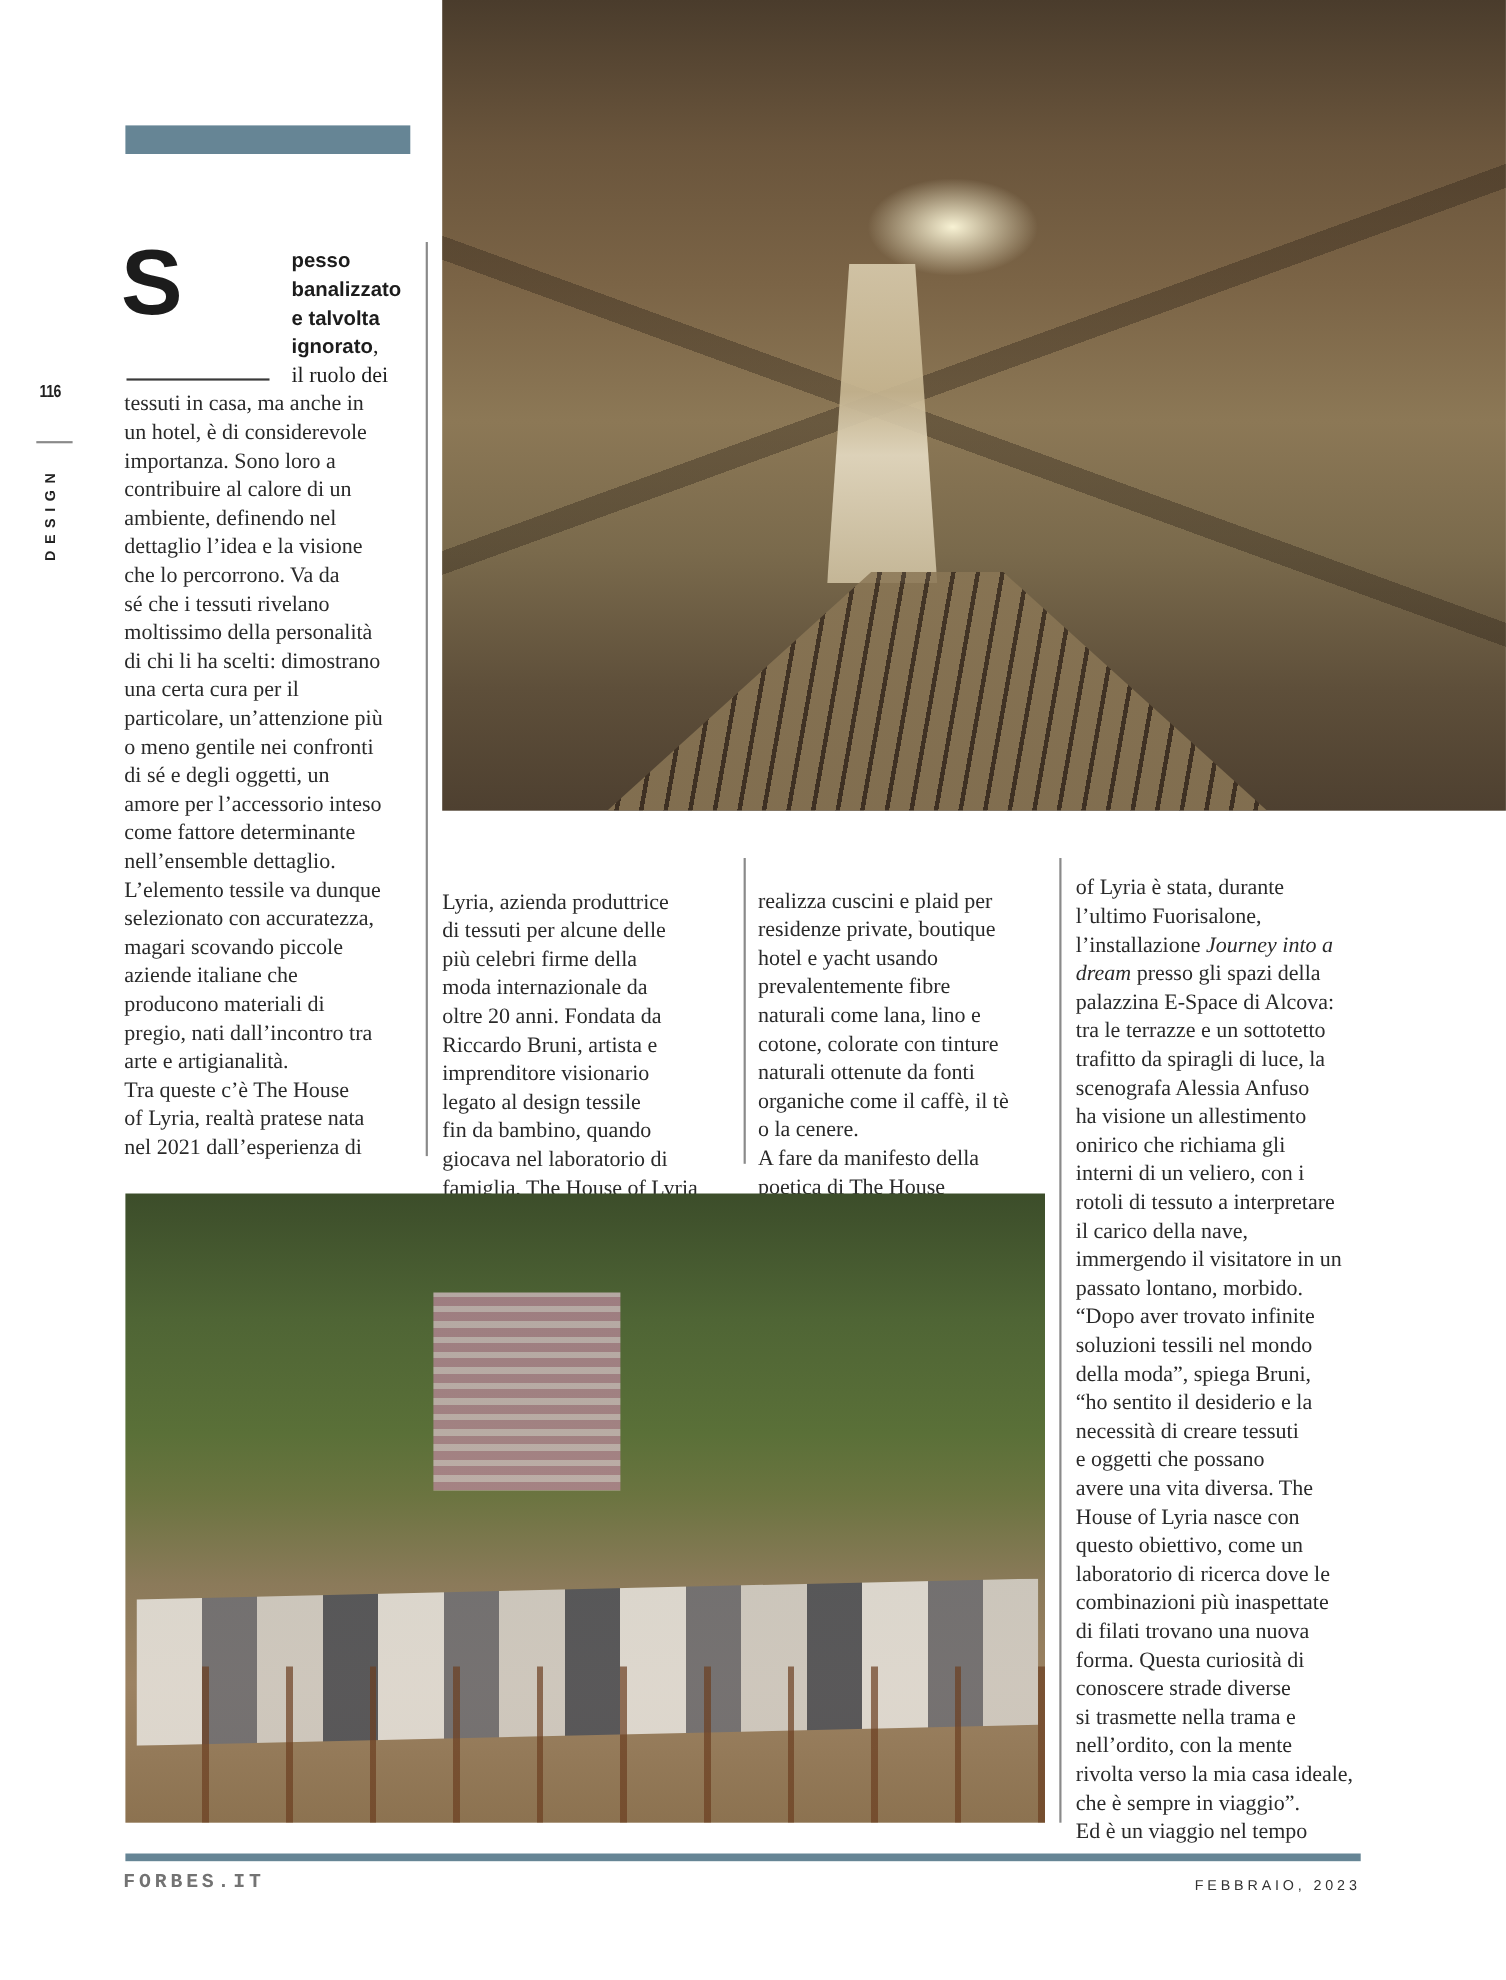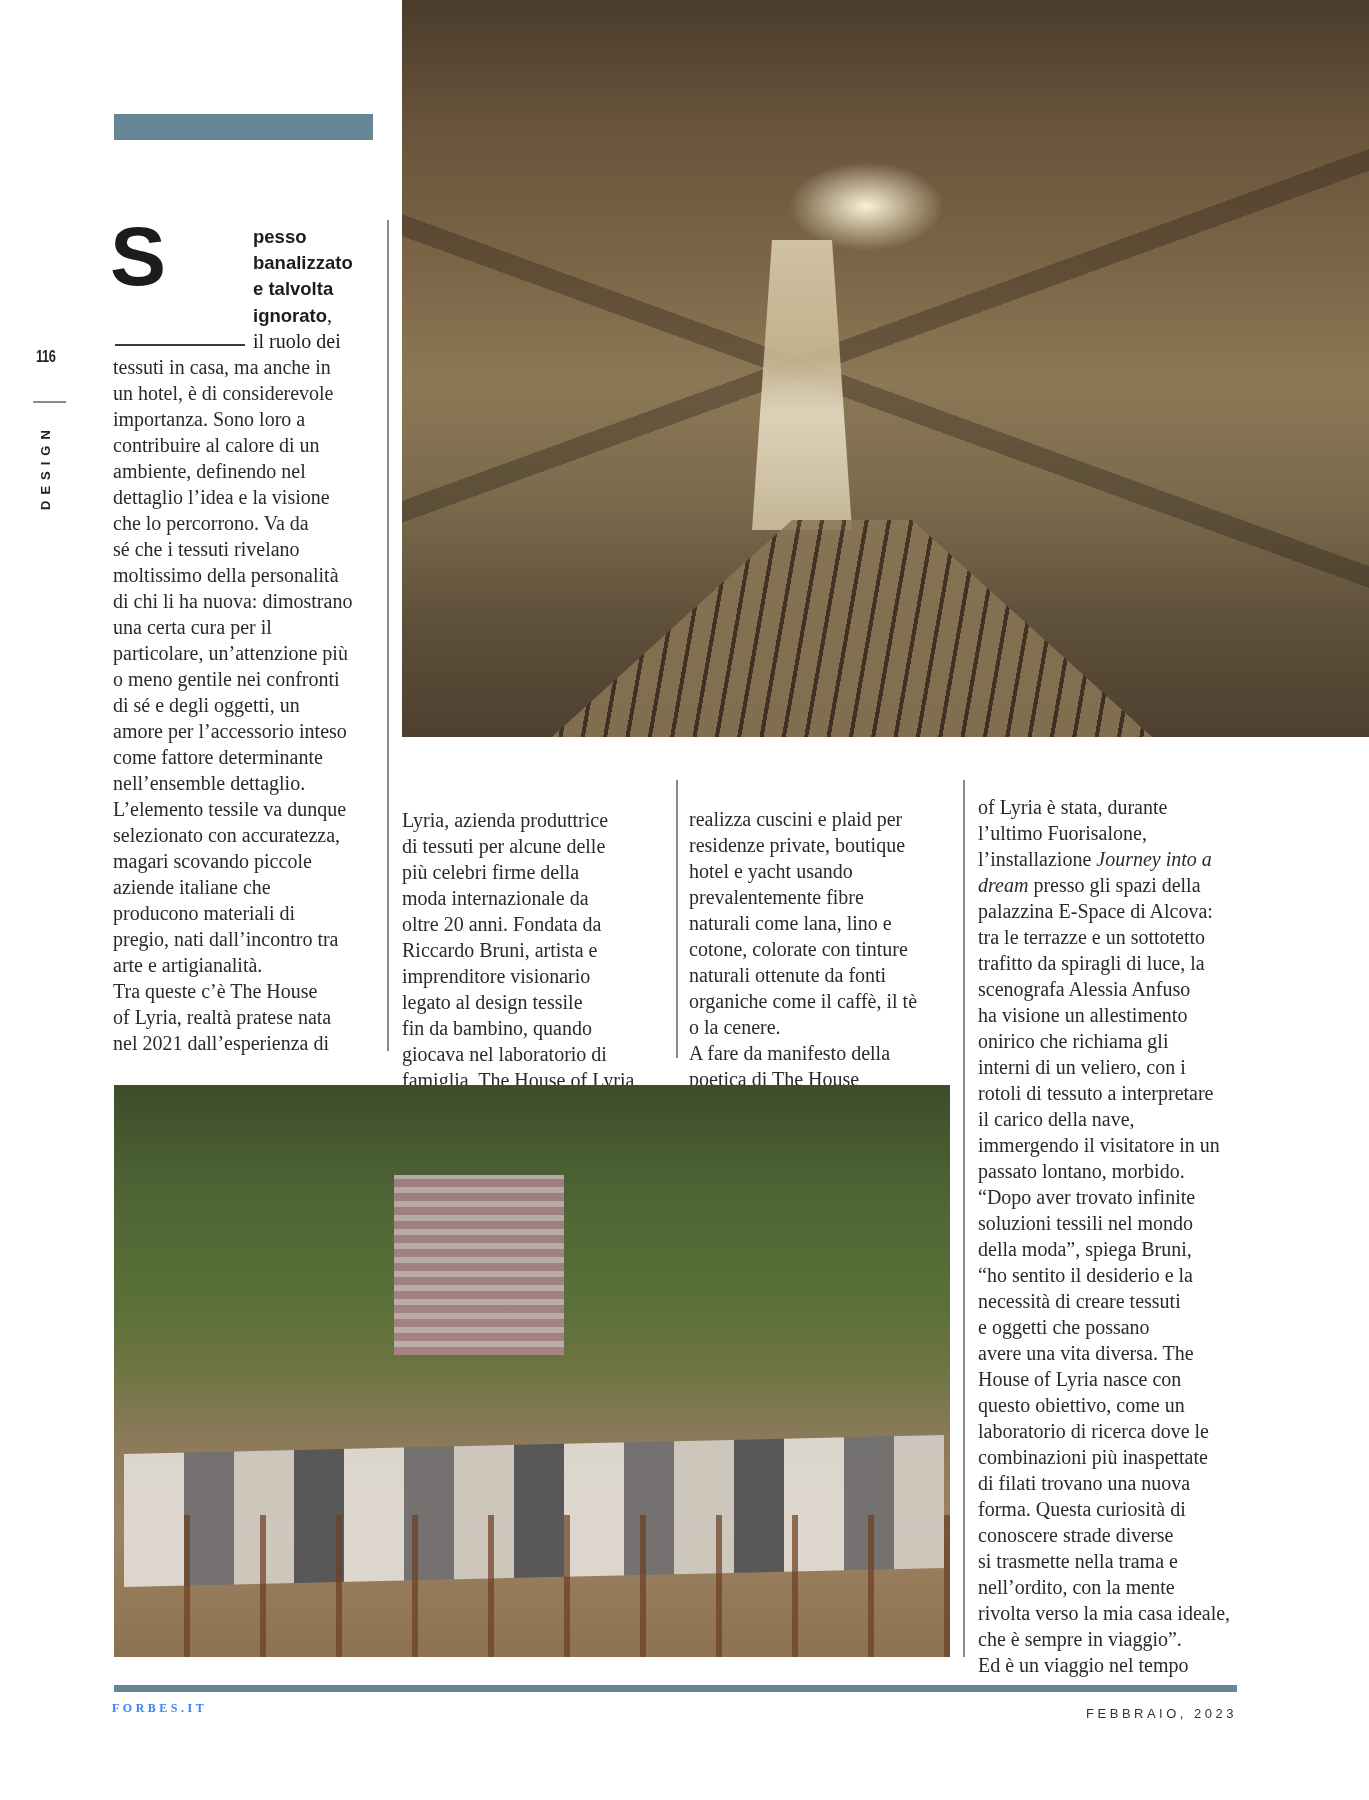--- a/index.html
+++ b/index.html
@@ -12,21 +12,21 @@
   .folio-rule { left:33px; top:401px; width:33px; height:2px; background:#8a8a8a; }
   .section { left:38px; top:510px; font-family:"Liberation Sans","DejaVu Sans",sans-serif; font-size:13px;
              font-weight:700; letter-spacing:6px; color:#222; transform:rotate(-90deg); transform-origin:left top; white-space:nowrap; }
   .col-rule { width:2px; background:#8a8a8a; }
   .body-text { font-size:20px; line-height:26px; color:#2a2a2a; white-space:nowrap; }
   .body-text .ln { display:block; height:26px; }
   .dropcap { left:110px; top:214px; font-family:"Liberation Sans","DejaVu Sans",sans-serif; font-weight:700;
              font-size:84px; line-height:84px; color:#1c1c1c; }
   .lead { left:253px; top:224px; font-family:"Liberation Sans","DejaVu Sans",sans-serif; font-weight:700;
           font-size:18.5px; line-height:26px; color:#1c1c1c; white-space:nowrap; }
-  .lead .ln { display:block; height:26px; }
+  .lead .ln { display:block; height:26px;margin-left:12px; }
   .lead-rule { left:115px; top:344px; width:130px; height:1.5px; background:#3a3a3a; }
   .photo { overflow:hidden; }
   .photo-attic { left:402px; top:0; width:967px; height:737px;
     background:
       radial-gradient(ellipse 8% 6% at 48% 28%, rgba(255,250,220,0.95), rgba(255,240,190,0) 100%),
       linear-gradient(160deg, transparent 0 46%, rgba(40,30,20,0.35) 46% 48%, transparent 48%),
       linear-gradient(20deg, transparent 0 46%, rgba(40,30,20,0.35) 46% 48%, transparent 48%),
       linear-gradient(180deg, #4a3c2c 0%, #6a553c 18%, #7b6446 35%, #8c7856 52%, #7a6a4c 68%, #5e4f3a 85%, #4e4030 100%); }
   .attic-center { left:300px; top:240px; width:200px; height:290px;
     background:linear-gradient(180deg,#d9ccae 0%, #c9b893 40%, #e6dcc4 60%, #cdbf9f 100%); opacity:0.9;
@@ -39,22 +39,22 @@
       linear-gradient(180deg, #3c4d2a 0%, #4f6535 20%, #5a7038 38%, #6b7440 48%, #8b7a5a 62%, #9c8262 78%, #8c7250 100%); }
   .garden-banner { left:280px; top:90px; width:170px; height:180px;
     background:repeating-linear-gradient(0deg,#b9879a 0 8px,#d8c0c8 8px 14px); opacity:0.75; }
   .garden-cushions { left:10px; top:350px; width:820px; height:190px;
     background:
       repeating-linear-gradient(90deg, #e9e6e0 0 60px, #6f6f74 60px 110px, #d7d3cc 110px 170px, #4e5158 170px 220px);
     opacity:0.85; clip-path:polygon(0 10%,100% 0,100% 70%,0 80%); }
   .garden-bench { left:0; top:430px; width:836px; height:142px;
     background:repeating-linear-gradient(90deg, transparent 0 70px, #6b3e20 70px 76px); opacity:0.7; }
   .bottom-rule { left:114px; top:1685px; width:1123px; height:7px; background:#668595; }
-  .footer-left { left:112px; top:1701px; font-family:Liberation Serif, serif; font-weight:700;
-                 font-size:12px; letter-spacing:3.5px; color:#3b82f6; }
+  .footer-left { left:112px; top:1701px; font-family:Liberation Mono, monospace; font-weight:700;
+                 font-size:18px; letter-spacing:3.5px; color:#737373; }
   .footer-right { right:132px; top:1706px; font-family:"Liberation Sans","DejaVu Sans",sans-serif;
                   font-size:13px; letter-spacing:3.5px; color:#333; }
   em { font-style:italic; }
 </style>
 </head>
 <body>
 
 <div class="abs top-rule"></div>
 
 <div class="abs folio">116</div>
@@ -79,21 +79,21 @@
 <div class="abs body-text" style="left:113px; top:354px;" id="col1">
     <span class="ln">tessuti in casa, ma anche in</span>
     <span class="ln">un hotel, è di considerevole</span>
     <span class="ln">importanza. Sono loro a</span>
     <span class="ln">contribuire al calore di un</span>
     <span class="ln">ambiente, definendo nel</span>
     <span class="ln">dettaglio l’idea e la visione</span>
     <span class="ln">che lo percorrono. Va da</span>
     <span class="ln">sé che i tessuti rivelano</span>
     <span class="ln">moltissimo della personalità</span>
-    <span class="ln">di chi li ha nuova: dimostrano</span>
+    <span class="ln">di chi li ha scelti: dimostrano</span>
     <span class="ln">una certa cura per il</span>
     <span class="ln">particolare, un’attenzione più</span>
     <span class="ln">o meno gentile nei confronti</span>
     <span class="ln">di sé e degli oggetti, un</span>
     <span class="ln">amore per l’accessorio inteso</span>
     <span class="ln">come fattore determinante</span>
     <span class="ln">nell’ensemble dettaglio.</span>
     <span class="ln">L’elemento tessile va dunque</span>
     <span class="ln">selezionato con accuratezza,</span>
     <span class="ln">magari scovando piccole</span>

